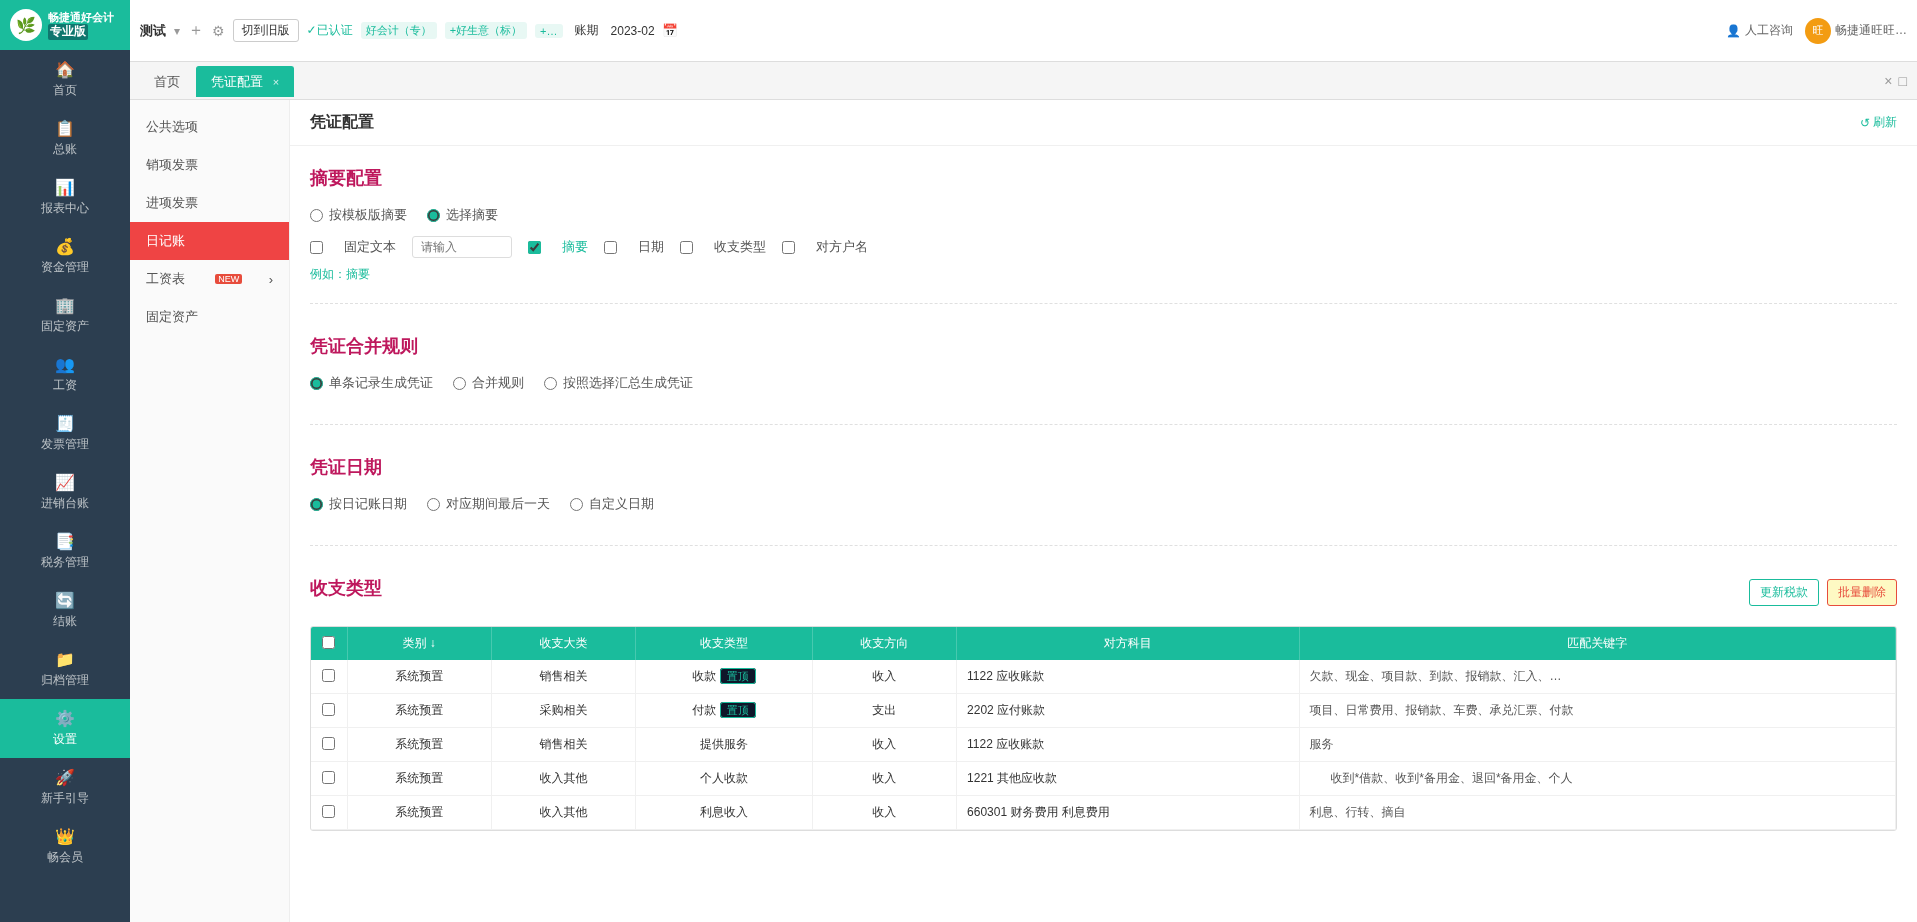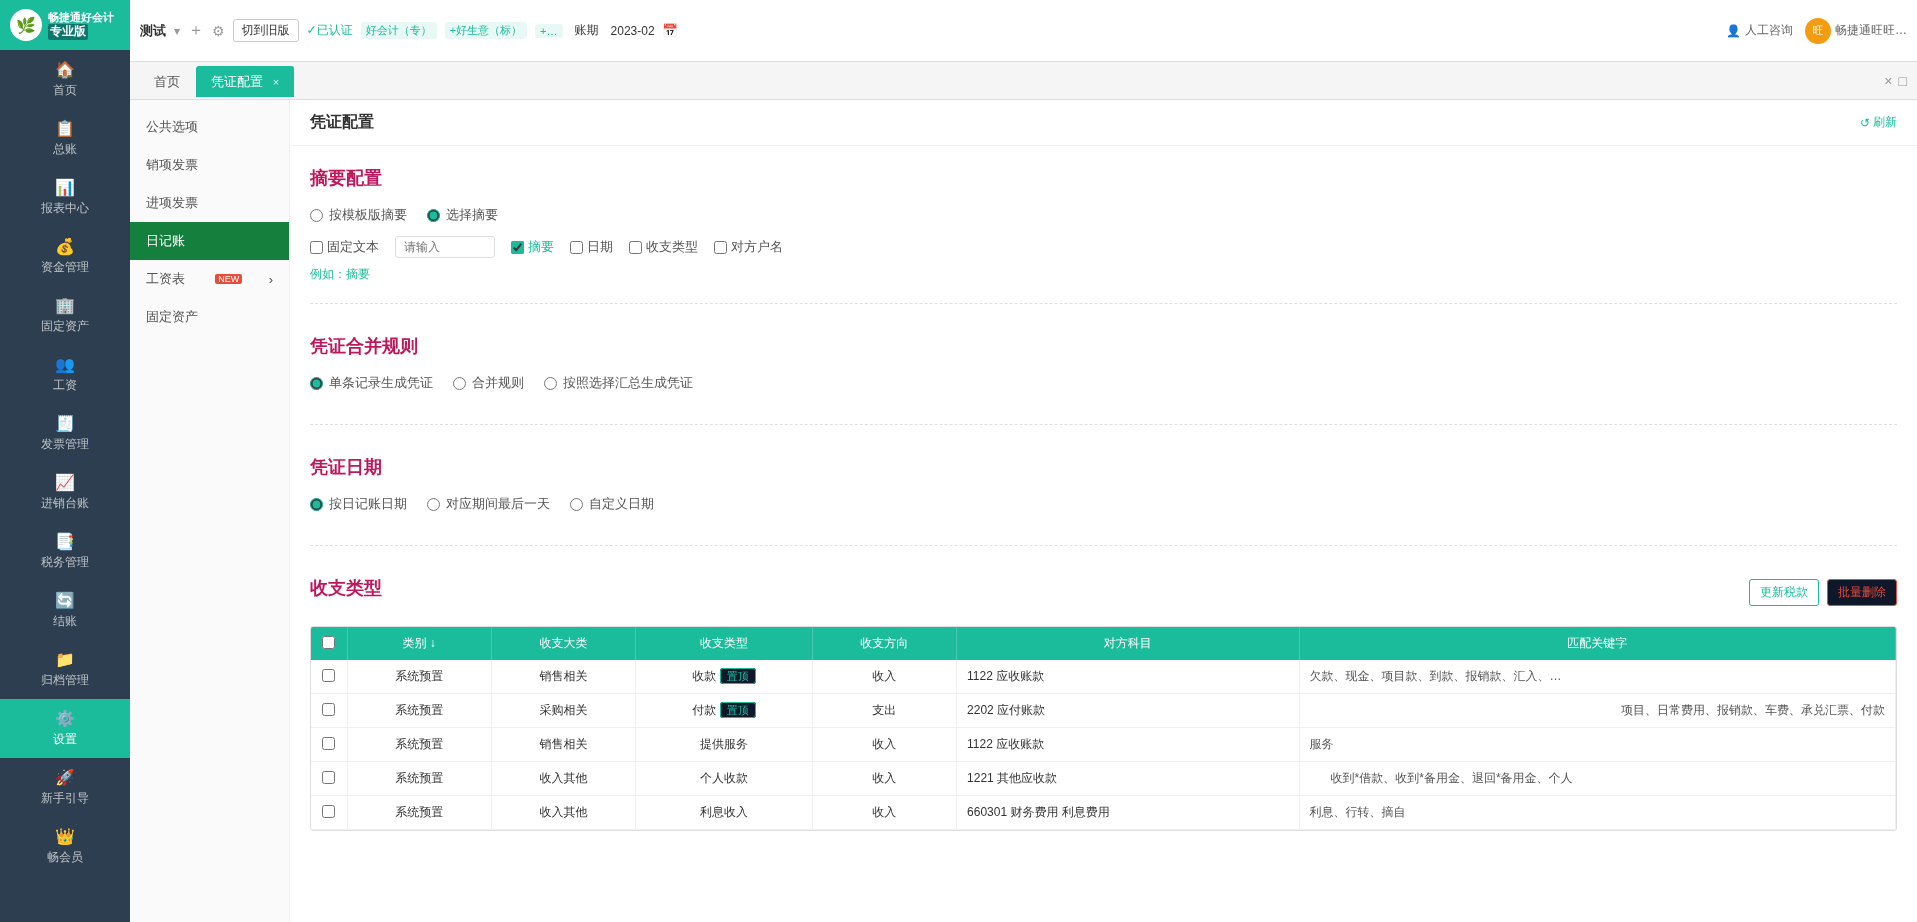--- a/index.html
+++ b/index.html
@@ -40,43 +40,43 @@
 
     
     .page-wrapper { flex: 1; overflow-y: auto; background: white; }
     .page-header { padding: 12px 20px; display: flex; align-items: center; justify-content: space-between; border-bottom: 1px solid #f0f0f0; }
     .page-title { font-size: 16px; font-weight: bold; color: #333; }
     .btn-refresh { border: none; background: none; color: #1abc9c; cursor: pointer; font-size: 12px; display: flex; align-items: center; gap: 3px; }
 
     
     .left-nav { width: 160px; background: #fafafa; border-right: 1px solid #eee; padding: 8px 0; flex-shrink: 0; }
     .left-nav-item { padding: 10px 16px; font-size: 13px; color: #555; cursor: pointer; display: flex; align-items: center; justify-content: space-between; }
-    .left-nav-item.active { background: #15803d; color: white; }
+    .left-nav-item.active { background: #ef4444; color: white; }
     .new-badge { background: #e74c3c; color: white; font-size: 9px; border-radius: 2px; padding: 0 3px; margin-left: 4px; }
 
     
     .settings-content { flex: 1; padding: 20px; overflow-y: auto; }
 
     
     .section { margin-bottom: 30px; padding-bottom: 20px; border-bottom: 1px dashed #e0e0e0; }
     .section-title { font-size: 18px; font-weight: bold; color: #be185d; margin-bottom: 16px; }
     .radio-group { display: flex; align-items: center; gap: 20px; margin-bottom: 12px; }
     .radio-label { display: flex; align-items: center; gap: 6px; cursor: pointer; font-size: 13px; color: #555; }
     .radio-label input[type=radio] { accent-color: #1abc9c; }
     .checkbox-group { display: flex; align-items: center; gap: 16px; margin-bottom: 8px; }
-    .checkbox-label { display: flex; align-items: center; gap: 4px; cursor: pointer; font-size: 13px; color: #555; }
+    .checkbox-label { display: flex; align-items: center; gap: 21px; cursor: pointer; font-size: 13px; color: #555; }
     .checkbox-label input[type=checkbox] { accent-color: #1abc9c; }
     .text-input { border: 1px solid #ddd; border-radius: 3px; padding: 3px 8px; font-size: 12px; width: 100px; color: #999; }
     .example-text { color: #1abc9c; font-size: 12px; margin-top: 4px; }
 
     
     .table-container { border: 1px solid #ddd; border-radius: 3px; overflow: hidden; }
     .table-actions { display: flex; justify-content: flex-end; gap: 8px; margin-bottom: 8px; }
     .btn-update { border: 1px solid #1abc9c; color: #1abc9c; background: white; padding: 4px 10px; border-radius: 3px; font-size: 12px; cursor: pointer; }
-    .btn-batch-delete { border: 1px solid #e74c3c; color: #e74c3c; background: #0f172a; padding: 4px 10px; border-radius: 3px; font-size: 12px; cursor: pointer; }
+    .btn-batch-delete { border: 1px solid #e74c3c; color: #e74c3c; background: #fef9c3; padding: 4px 10px; border-radius: 3px; font-size: 12px; cursor: pointer; }
     table { width: 100%; border-collapse: collapse; }
     thead tr { background: #1abc9c; color: white; }
     thead th { padding: 8px 10px; font-size: 12px; font-weight: normal; text-align: center; border-right: 1px solid rgba(255,255,255,0.2); }
     thead th:first-child { width: 36px; }
     tbody tr { border-bottom: 1px solid #f0f0f0; }
     tbody td { padding: 8px 10px; font-size: 12px; text-align: center; border-right: 1px solid #f0f0f0; }
     .tag-reset { background: #0f172a; color: #1abc9c; border: 1px solid #1abc9c; border-radius: 3px; padding: 1px 6px; font-size: 11px; cursor: pointer; }
 
     
     .topbar-frame { height: 62px; background: white; border-bottom: 1px solid #ddd; display: flex; align-items: center; padding: 0 10px; gap: 8px; flex-shrink: 0; position: relative; }
@@ -324,21 +324,21 @@
     <td style="text-align:left;">1122 应收账款</td>
     <td style="text-align:left;color:#555;">欠款、现金、项目款、到款、报销款、汇入、…</td>
   </tr>
                   <tr>
     <td><input type="checkbox" style=""></td>
     <td>系统预置</td>
     <td>采购相关</td>
     <td><span>付款</span> <span class="tag-reset">置顶</span></td>
     <td>支出</td>
     <td style="text-align:left;">2202 应付账款</td>
-    <td style="text-align:right;color:#555;margin-left:17px;">项目、日常费用、报销款、车费、承兑汇票、付款</td>
+    <td style="text-align:left;color:#555;margin-left:17px;">项目、日常费用、报销款、车费、承兑汇票、付款</td>
   </tr>
                   <tr>
     <td><input type="checkbox" style=""></td>
     <td>系统预置</td>
     <td>销售相关</td>
     <td>提供服务</td>
     <td>收入</td>
     <td style="text-align:left;">1122 应收账款</td>
     <td style="text-align:left;color:#555;">服务</td>
   </tr>

